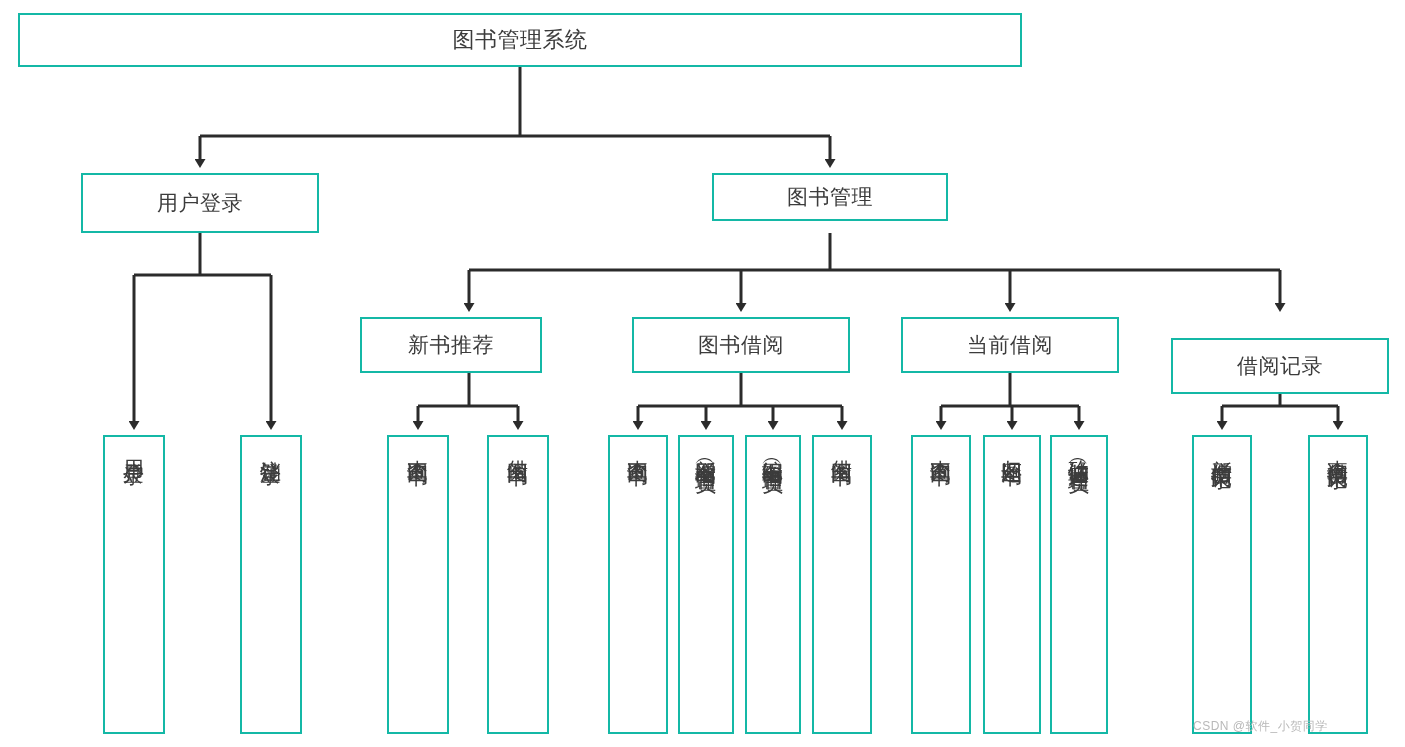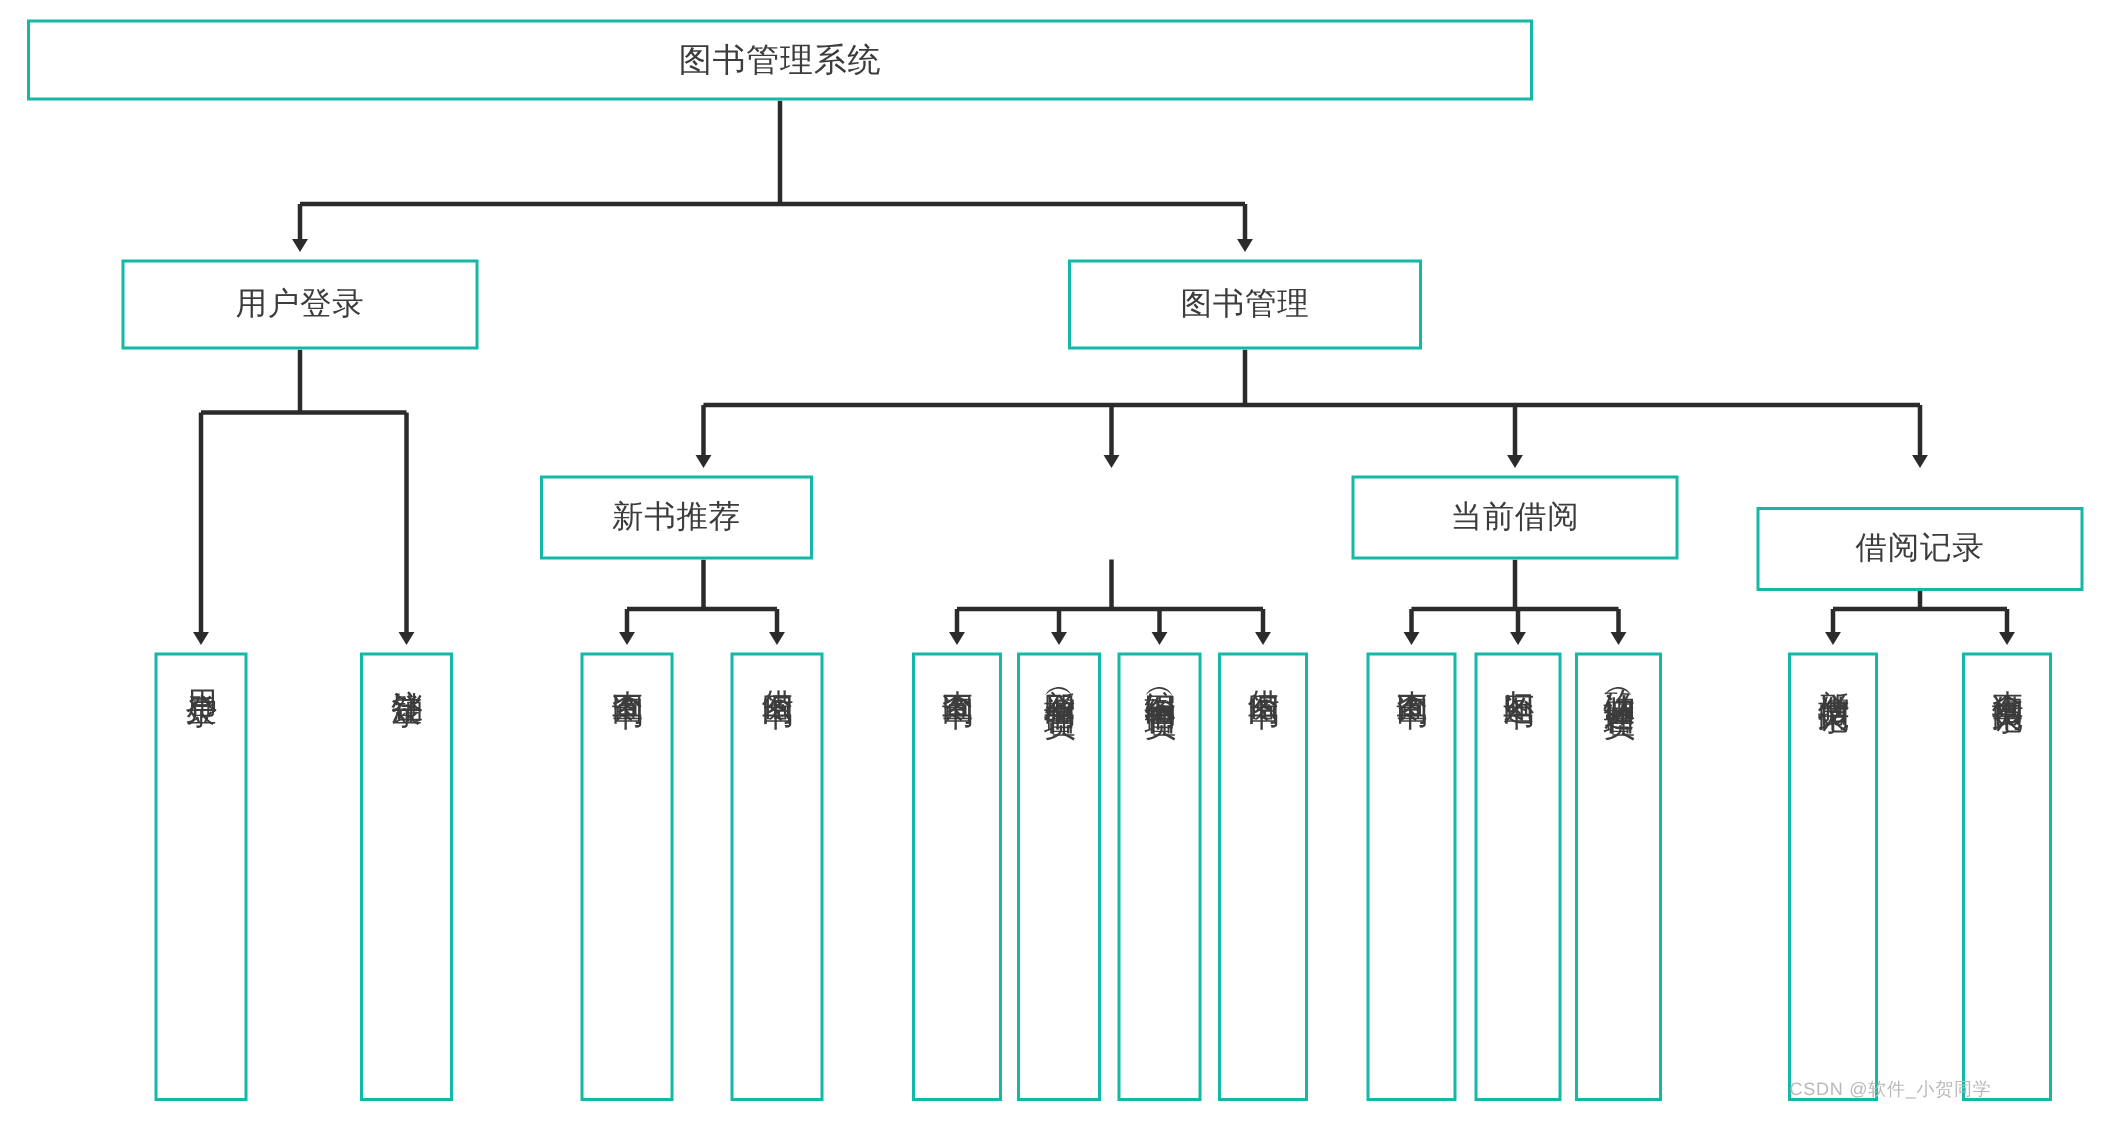--- a/index.html
+++ b/index.html
@@ -124,26 +124,29 @@
     </g>
   </svg>
 
   <div class="node horiz" id="root-node" style="left:18px; top:13px; width:1004px; height:54px;">
     <span class="label">图书管理系统</span>
   </div>
 
   <div class="node horiz" style="left:81px; top:173px; width:238px; height:60px;">
     <span class="label">用户登录</span>
   </div>
-  <div class="node horiz" style="left:712px; top:173px; width:236px; height:60px;">
+  <div class="node horiz" style="left:712px; top:173px; width:236px; height:48px;">
     <span class="label">图书管理</span>
   </div>
 
   <div class="node horiz" style="left:360px; top:317px; width:182px; height:56px;">
     <span class="label">新书推荐</span>
+  </div>
+  <div class="node horiz" style="left:632px; top:317px; width:218px; height:56px;">
+    <span class="label">图书借阅</span>
   </div>
   <div class="node horiz" style="left:901px; top:317px; width:218px; height:56px;">
     <span class="label">当前借阅</span>
   </div>
   <div class="node horiz" style="left:1171px; top:317px; width:218px; height:56px;margin-top:21px;">
     <span class="label">借阅记录</span>
   </div>
 
   <div class="node vert" style="left:103px; top:435px; width:62px; height:299px;">
     <span class="label">用户登录</span>

